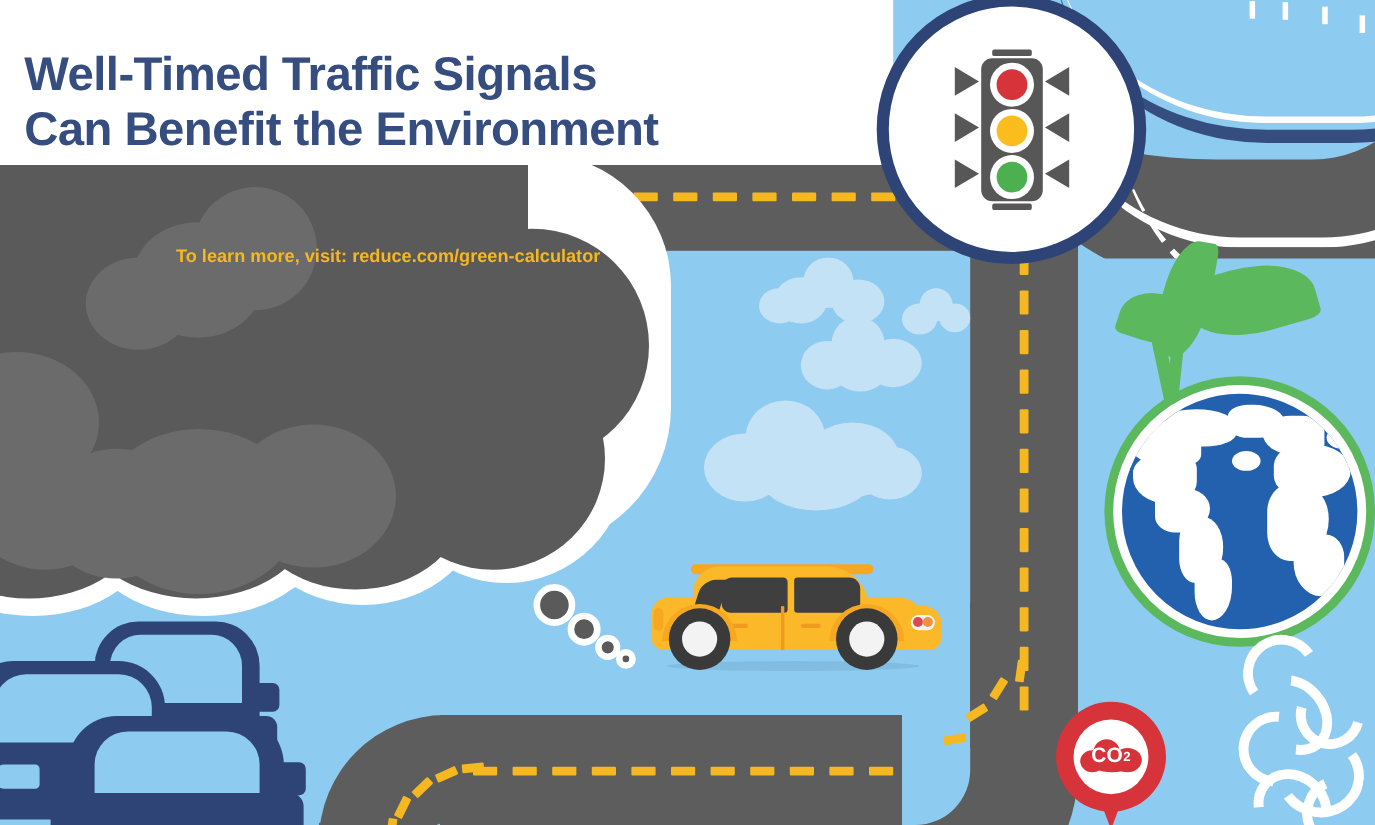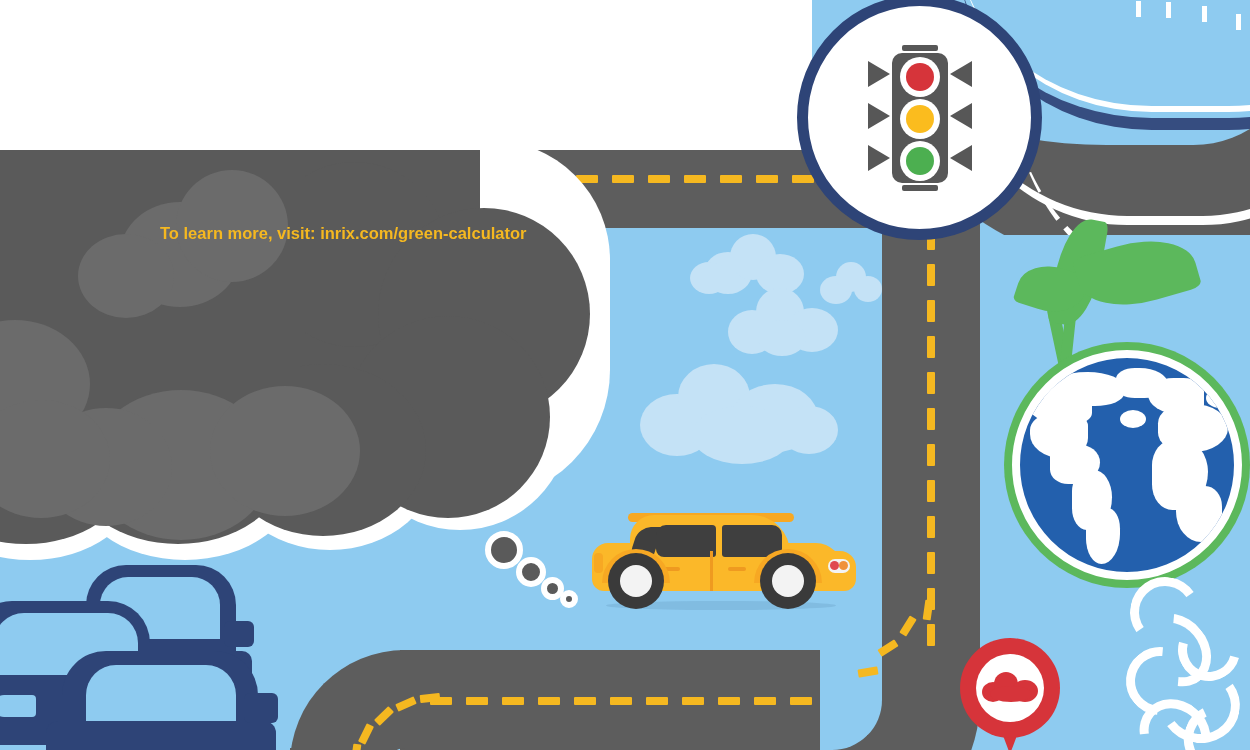--- a/index.html
+++ b/index.html
@@ -350,21 +350,21 @@
     <div class="sp-light" style="left:160px;top:258px;width:132px;height:118px;"></div>
     <div class="sp-light" style="left:330px;top:236px;width:150px;height:130px;"></div>
     <div class="sp-light" style="left:92px;top:250px;width:138px;height:118px;"></div>
   </div>
 
   <div class="puff" style="left:485px;top:531px;width:26px;height:26px;"></div>
   <div class="puff" style="left:516px;top:557px;width:18px;height:18px;"></div>
   <div class="puff" style="left:541px;top:577px;width:11px;height:11px;"></div>
   <div class="puff" style="left:560px;top:590px;width:6px;height:6px;"></div>
 
-  <div class="smoke-link">To learn more, visit: inrix.com/green-calculator</div>
+  <div class="smoke-link">To learn more, visit: reduce.com/green-calculator</div>
 
   <div class="car">
     <div class="car-shadow"></div>
     <div class="car-roofedge"></div>
     <div class="car-roof"></div>
     <div class="car-body"></div>
     <div class="car-nose"></div>
     <div class="win-a"></div>
     <div class="win win1"></div>
     <div class="win win2"></div>
@@ -453,20 +453,24 @@
   <div class="pin">
     <div class="pin-tail"></div>
     <div class="pin-head"></div>
     <div class="pin-inner"></div>
     <div class="pin-cloud">
       <b style="left:0px;top:10px;width:22px;height:20px;"></b>
       <b style="left:12px;top:0px;width:24px;height:24px;"></b>
       <b style="left:30px;top:8px;width:26px;height:22px;"></b>
       <b style="left:8px;top:14px;width:42px;height:16px;"></b>
     </div>
+    <div class="pin-text">
+        <span>CO</span>
+        <sub>2</sub>
+      </div>
   </div>
 
   <div class="signal-badge">
     <div class="tl">
       <div class="visor visor-l" style="top:18px;"></div>
       <div class="visor visor-l" style="top:60px;"></div>
       <div class="visor visor-l" style="top:102px;"></div>
       <div class="visor visor-r" style="top:18px;"></div>
       <div class="visor visor-r" style="top:60px;"></div>
       <div class="visor visor-r" style="top:102px;"></div>
@@ -479,14 +483,16 @@
       <div class="tl-lamp tl-y">
           <i style="background:#fbbc1e;"></i>
         </div>
       <div class="tl-lamp tl-g">
           <i style="background:#4caf50;"></i>
         </div>
     </div>
   </div>
 
   <div class="header-band"></div>
+  <h1 class="title">Well-Timed Traffic Signals
+Can Benefit the Environment</h1>
 
 </div>
 
 </body></html>

